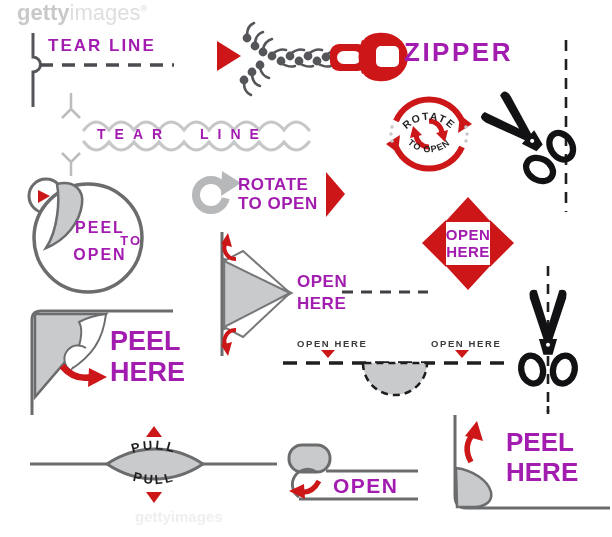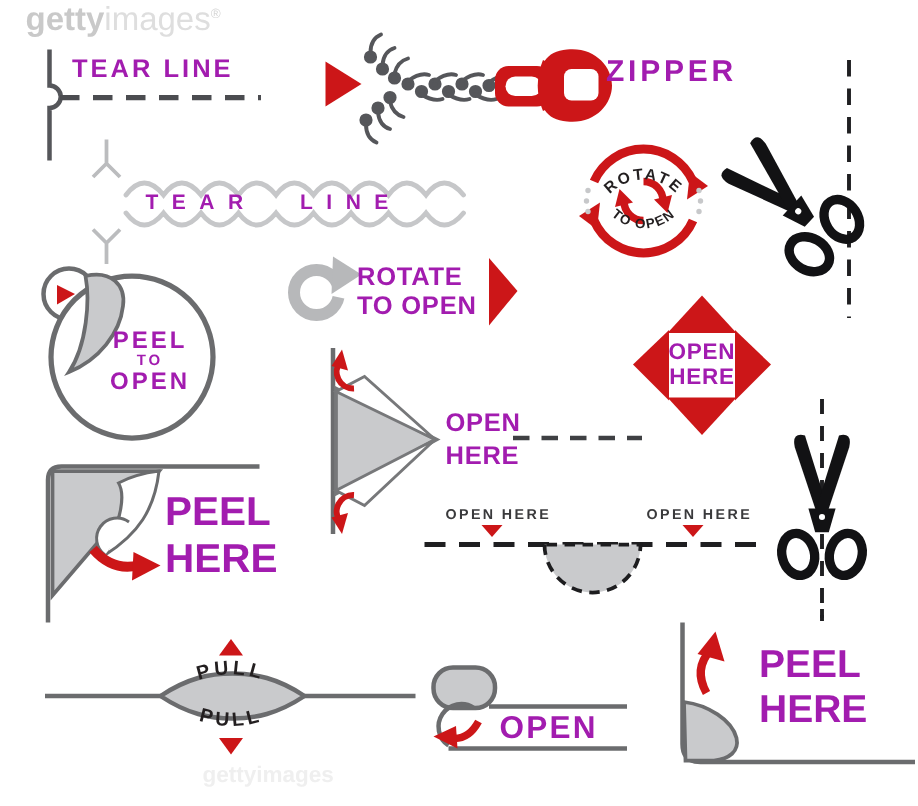--- a/index.html
+++ b/index.html
@@ -8,25 +8,25 @@
   #art{position:absolute;left:0;top:0;}
   .label{position:absolute;font-weight:800;color:#a21caf;white-space:nowrap;}
   .lbl-line{display:block;}
   #wm-topleft{position:absolute;left:17px;top:0;font-size:22px;color:#d4d4d4;
               text-shadow:0 0 2px #ffffff,0 0 1px #ffffff;}
   #wm-topleft .wm-b{font-weight:700;color:#c9c9c9;}
   #wm-topleft .wm-l{font-weight:400;color:#dedede;}
   #wm-topleft .wm-r{font-size:9px;vertical-align:super;color:#d6d6d6;}
   #wm-faint{position:absolute;left:135px;top:508px;font-size:15px;font-weight:700;color:#efefef;}
   #lbl-tearline1{left:48px;top:36px;font-size:17px;letter-spacing:2px;}
-  #lbl-zipper{left:404px;top:37px;font-size:20px;letter-spacing:2.5px;}
+  #lbl-zipper{left:404px;top:37px;font-size:26px;letter-spacing:2.5px;}
   #lbl-tearline2{left:97px;top:126px;font-size:14px;letter-spacing:9px;word-spacing:16px;}
   #lbl-rot2{left:238px;top:175px;font-size:17px;line-height:19px;letter-spacing:0.5px;}
   #lbl-peelcircle{left:58px;top:219px;width:84px;text-align:center;font-size:16px;line-height:17px;letter-spacing:2px;}
-  #lbl-peelcircle .small{font-size:10px;line-height:10px;letter-spacing:2px;}
+  #lbl-peelcircle .small{font-size:13px;line-height:10px;letter-spacing:2px;text-align:right;}
   #lbl-openarrow{left:297px;top:271px;font-size:17px;line-height:22px;letter-spacing:0.5px;}
   #lbl-diamond{left:432px;top:226px;width:72px;text-align:center;font-size:15px;line-height:17px;letter-spacing:0.5px;}
   #lbl-peelleft{left:110px;top:326px;font-size:27px;line-height:31px;}
   #lbl-oh-small-left{left:297px;top:338px;font-size:9.5px;letter-spacing:1.6px;color:#3a3a3c;}
   #lbl-oh-small-right{left:431px;top:338px;font-size:9.5px;letter-spacing:1.6px;color:#3a3a3c;}
   #lbl-openroll{left:333px;top:474px;font-size:21px;letter-spacing:1.5px;}
   #lbl-peelright{left:506px;top:427px;font-size:26px;line-height:30px;}
   text, textPath{font-family:"Liberation Sans",sans-serif;}
 </style>
 </head>

